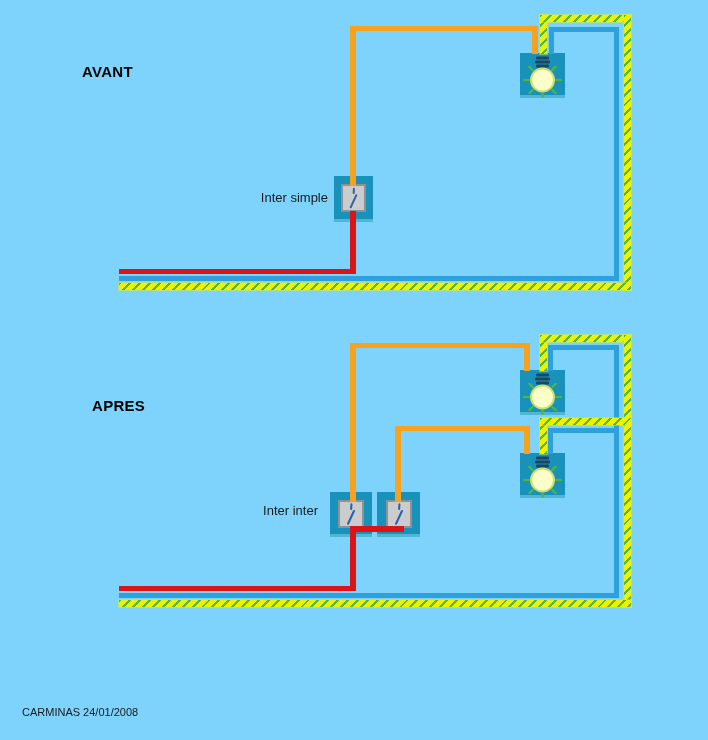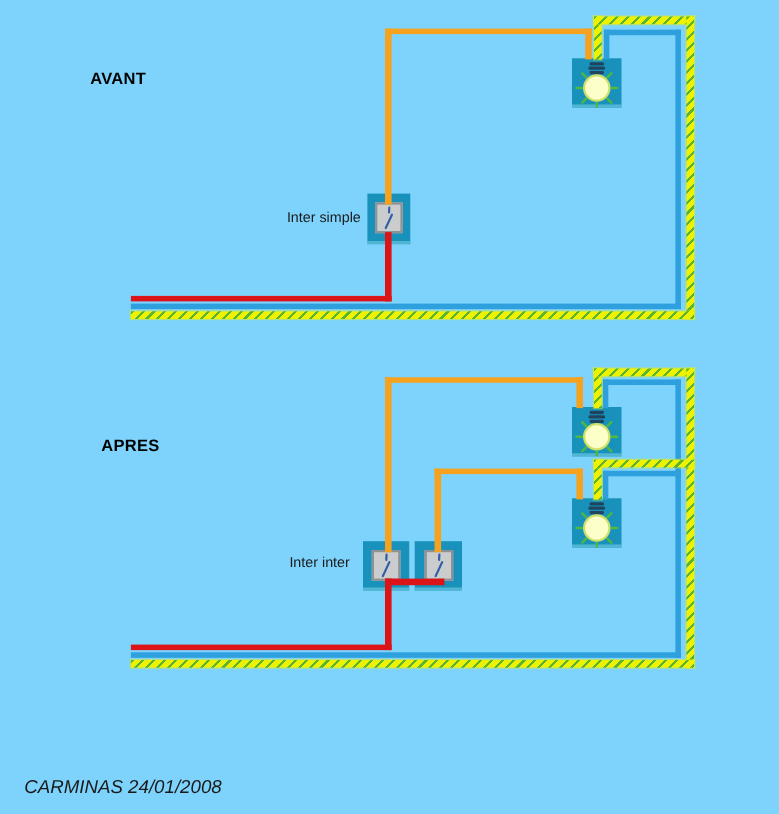--- a/index.html
+++ b/index.html
@@ -19,21 +19,21 @@
   .bulb-glass{fill:var(--bulb-fill,#fdffc9);stroke:var(--bulb-stroke,#cfe06a);stroke-width:2;}
   .bulb-rays line{stroke:var(--ray-green,#4eb93e);}
   .bulb-screw rect{fill:var(--screw-dark,#1f4460);}
   .switch-face{position:absolute;background:var(--switch-face,#cbcccd);
        border:2px solid var(--switch-face-border,#8e9294);box-sizing:border-box;}
   .switch-face svg{position:absolute;left:0;top:0;width:100%;height:100%;}
   .switch-glyph line{stroke:var(--switch-symbol,#2f5fa5);stroke-linecap:round;}
   .section-title{position:absolute;margin:0;font-size:15px;font-weight:bold;
        color:var(--text,#000);letter-spacing:.3px;}
   .switch-label{position:absolute;font-size:13px;color:#1a1a1a;text-align:right;}
-  .footer-credit{position:absolute;font-size:17px;color:#1a1a1a;font-style:italic;}
+  .footer-credit{position:absolute;font-size:11px;color:#1a1a1a;}
 </style>
 </head>
 <body>
 
 <div class="canvas">
 
   <section>
     <h2 class="section-title" style="left:82px;top:63px">AVANT</h2>
 
     <div class="box lamp" style="left:520px;top:53px;width:45px;height:45px">

